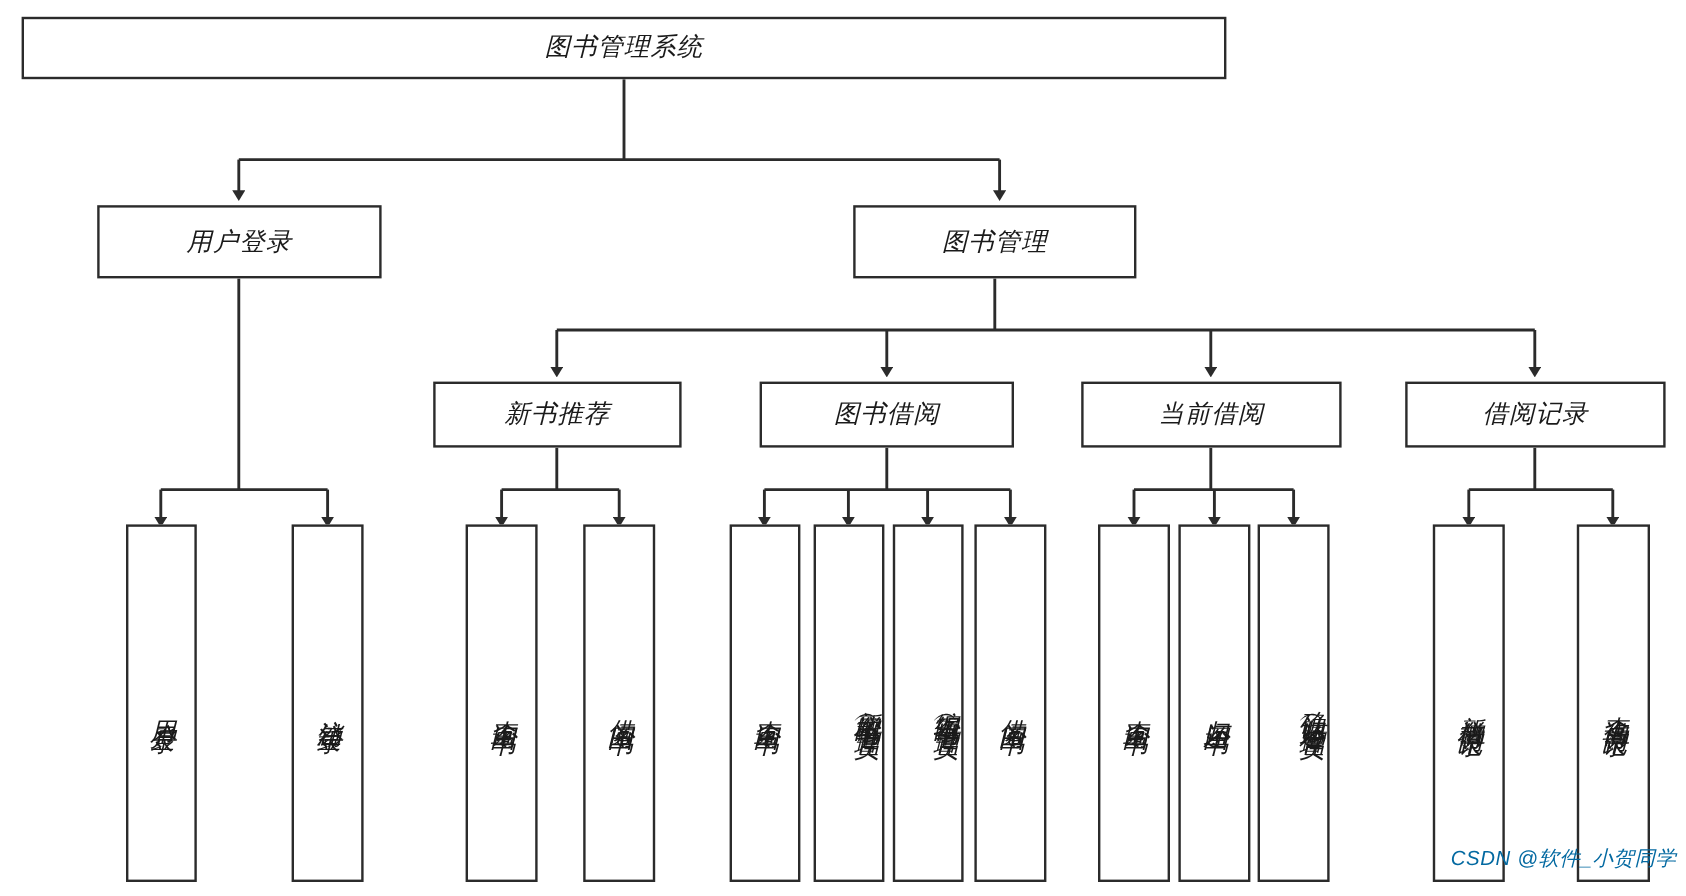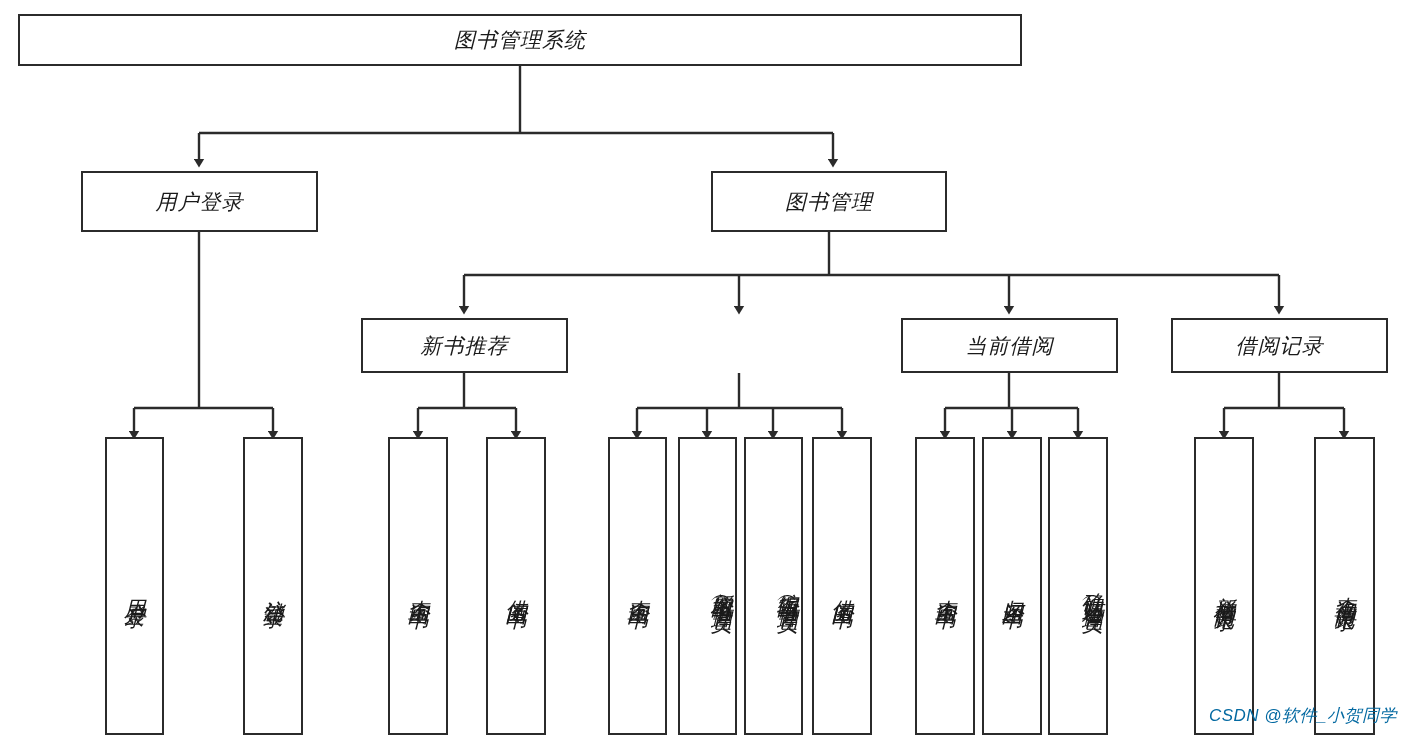--- a/index.html
+++ b/index.html
@@ -73,20 +73,21 @@
       <path d="M1344,408 L1344,432" marker-end="url(#arrow)"></path>
     </g>
   </svg>
 
   <div class="node horiz root" style="left: 18px; top: 14px; width: 1004px; height: 52px;">图书管理系统</div>
 
   <div class="node horiz" style="left: 81px; top: 171px; width: 237px; height: 61px;">用户登录</div>
   <div class="node horiz" style="left: 711px; top: 171px; width: 236px; height: 61px;">图书管理</div>
 
   <div class="node horiz" style="left: 361px; top: 318px; width: 207px; height: 55px;">新书推荐</div>
+  <div class="node horiz" style="left: 633px; top: 318px; width: 212px; height: 55px;">图书借阅</div>
   <div class="node horiz" style="left: 901px; top: 318px; width: 217px; height: 55px;">当前借阅</div>
   <div class="node horiz" style="left: 1171px; top: 318px; width: 217px; height: 55px;">借阅记录</div>
 
   <div class="node vert mid" style="left: 105px; top: 437px; width: 59px; height: 298px;">用户登录</div>
   <div class="node vert mid" style="left: 243px; top: 437px; width: 60px; height: 298px;">注销登录</div>
   <div class="node vert mid" style="left: 388px; top: 437px; width: 60px; height: 298px;">查询图书</div>
   <div class="node vert mid" style="left: 486px; top: 437px; width: 60px; height: 298px;">借阅图书</div>
   <div class="node vert mid" style="left: 608px; top: 437px; width: 59px; height: 298px;">查询图书</div>
   <div class="node vert" style="left: 678px; top: 437px; width: 59px; height: 298px;">新增图书（管理员）</div>
   <div class="node vert" style="left: 744px; top: 437px; width: 59px; height: 298px;">编辑图书（管理员）</div>

